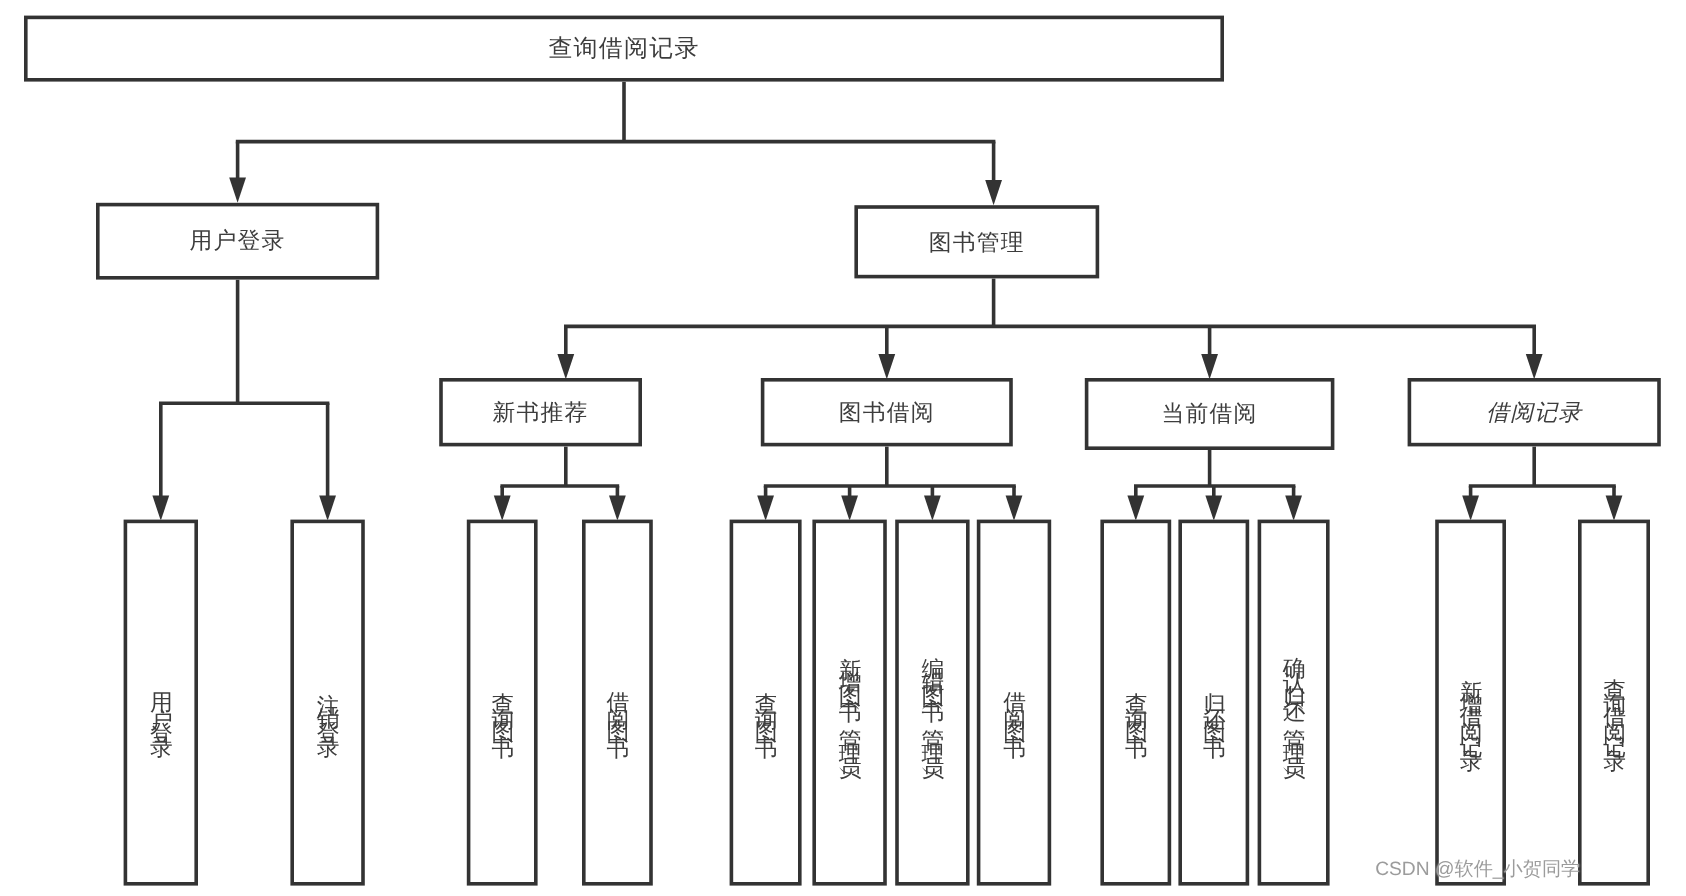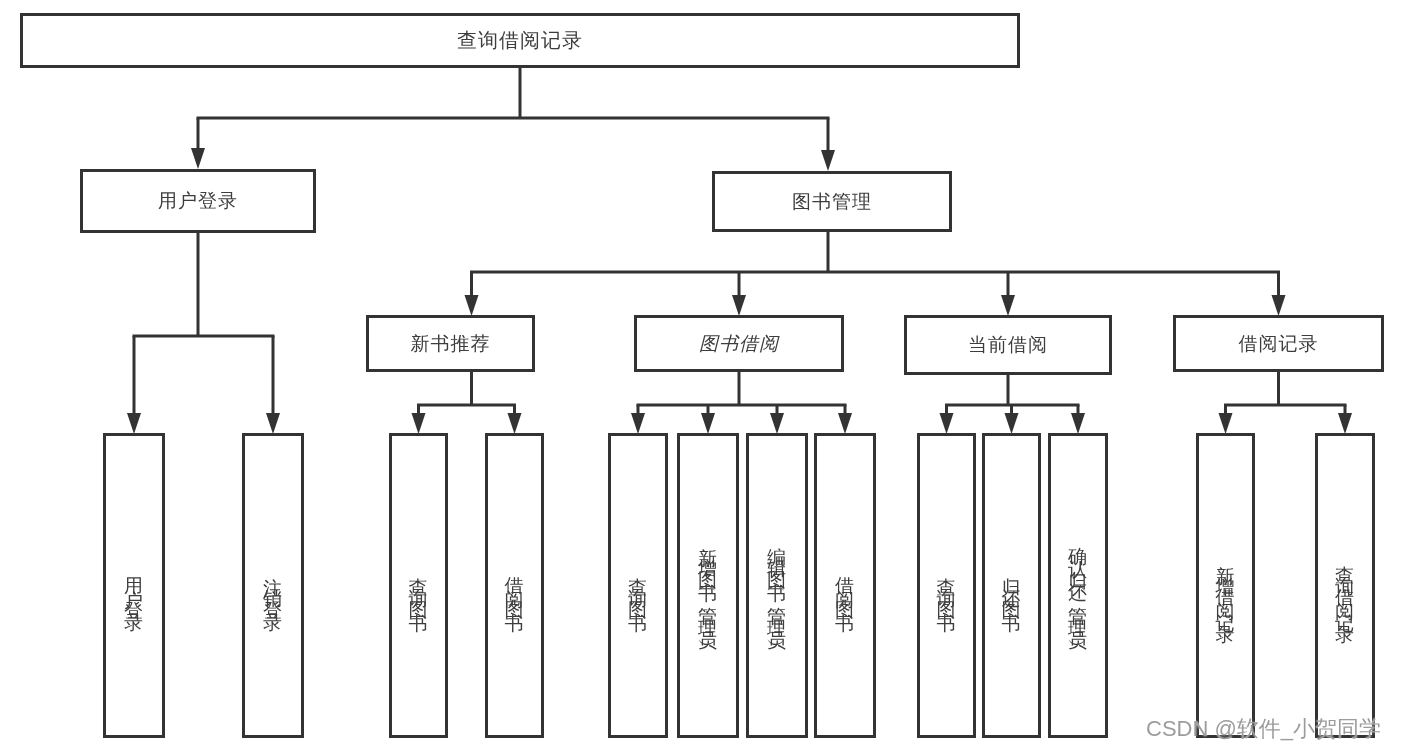--- a/index.html
+++ b/index.html
@@ -47,21 +47,21 @@
     font-size: 19px;
     line-height: 1;
     letter-spacing: 12px;
     color: #3d3d3d;
     white-space: nowrap;
   }
   .watermark {
     position: absolute;
     left: 1146px;
     top: 714px;
-    font-size: 22px;
+    font-size: 16px;
     color: #9c9c9c;
     white-space: nowrap;
     z-index: 3;
     text-shadow: 0 0 2px rgba(255,255,255,0.9);
   }
 </style>
 </head>
 <body>
 
 <div class="canvas">
@@ -117,26 +117,26 @@
       <polygon points="1071,413 1085,413 1078,434" fill="#333333"></polygon>
       <line x1="1225.5" y1="405" x2="1225.5" y2="417" stroke="#333333" stroke-width="3"></line>
       <polygon points="1218.5,413 1232.5,413 1225.5,434" fill="#333333"></polygon>
       <line x1="1345" y1="405" x2="1345" y2="417" stroke="#333333" stroke-width="3"></line>
       <polygon points="1338,413 1352,413 1345,434" fill="#333333"></polygon>
     </svg>
 
   <div class="box h root" style="left:20px; top:13px; width:1000px; height:55px;">查询借阅记录</div>
 
   <div class="box h" style="left:80px; top:169px; width:236px; height:64px;">用户登录</div>
-  <div class="box h" style="left:712px; top:171px; width:240px; height:61px;">图书管理</div>
+  <div class="box h" style="left:712px; top:171px; width:204px; height:61px;">图书管理</div>
 
   <div class="box h" style="left:366px; top:315px; width:169px; height:57px;">新书推荐</div>
-  <div class="box h" style="left:634px; top:315px; width:210px; height:57px;font-style:italic;">图书借阅</div>
+  <div class="box h" style="left:634px; top:315px; width:210px; height:57px;">图书借阅</div>
   <div class="box h" style="left:904px; top:315px; width:208px; height:60px;">当前借阅</div>
-  <div class="box h" style="left:1173px; top:315px; width:211px; height:57px;">借阅记录</div>
+  <div class="box h" style="left:1173px; top:315px; width:211px; height:57px;font-style:italic;">借阅记录</div>
 
   <div class="box v" style="left:103px; top:433px; width:62px; height:305px;">
     <span class="vtext">用户登录</span>
   </div>
   <div class="box v" style="left:242px; top:433px; width:62px; height:305px;">
     <span class="vtext">注销登录</span>
   </div>
 
   <div class="box v" style="left:389px; top:433px; width:59px; height:305px;">
     <span class="vtext">查询图书</span>

